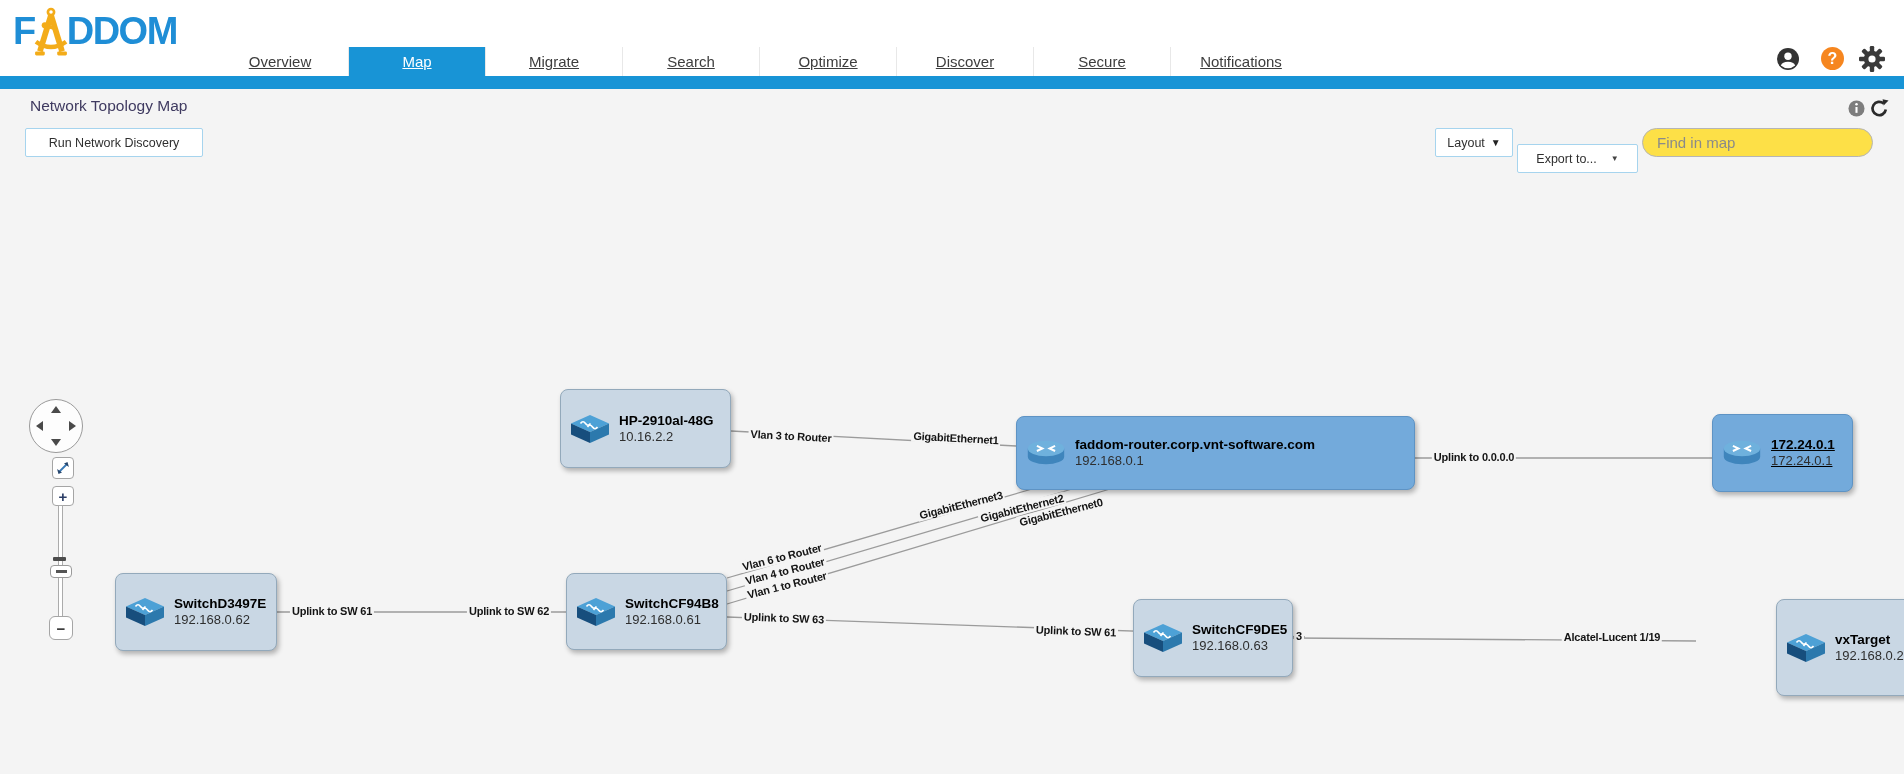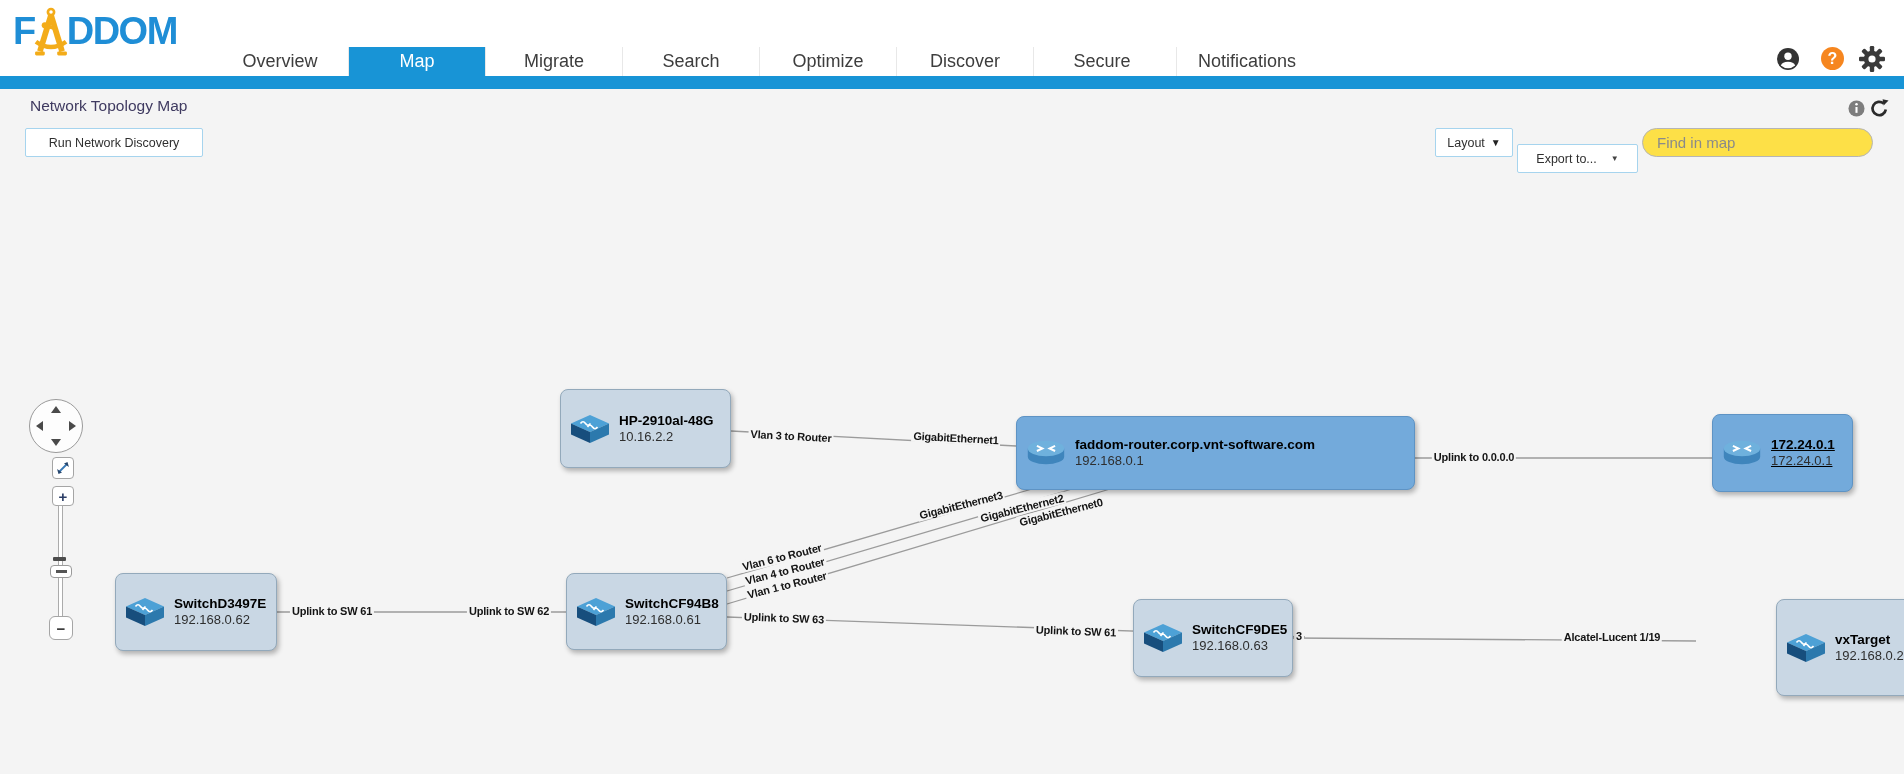--- a/index.html
+++ b/index.html
@@ -7,23 +7,23 @@
   .app{position:relative;width:1904px;height:774px;}
 
   
   .header{position:absolute;left:0;top:0;width:100%;height:76px;background:#fff;z-index:10;}
   .blue-stripe{position:absolute;left:0;top:76px;width:100%;height:13px;background:#1894d6;z-index:10;}
   .logo{position:absolute;left:13px;top:4px;display:flex;align-items:flex-start;cursor:pointer;}
   .logo-txt{font-size:38px;font-weight:bold;color:#1f8ed6;letter-spacing:-1.5px;line-height:1;margin-top:8px;}
   .logo-ico{width:46px;height:56px;margin:0 -7px;}
   .tabs{position:absolute;left:212px;top:47px;height:29px;display:flex;}
   .tab{width:136px;display:flex;align-items:center;justify-content:center;
-    font-size:18px;color:#3d3d3d;background:#fff;border-left:1px solid #e8e8e8;cursor:pointer;}
+    font-size:15px;color:#3d3d3d;background:#fff;border-left:1px solid #e8e8e8;cursor:pointer;text-decoration:underline;}
   .tab:first-child{border-left:none;}
-  .tab:last-child{width:140px;margin-left:6px;}
+  .tab:last-child{width:140px;}
   .tab.active{background:#1894d6;color:#fff;}
   .hicon{position:absolute;top:47px;cursor:pointer;}
   .help-circle{width:23px;height:23px;border-radius:50%;background:#f6861f;color:#fff;
     font-weight:bold;font-size:16px;display:flex;align-items:center;justify-content:center;}
 
   
   .page-title{position:absolute;left:30px;top:97px;font-size:15.5px;font-weight:normal;color:#3f3a60;z-index:11;}
   .title-icons{position:absolute;top:98px;right:14px;display:flex;align-items:center;gap:4px;z-index:11;}
   .btn{position:absolute;top:128px;height:29px;background:#fff;border:1px solid #a6d4ee;
     display:flex;align-items:center;justify-content:center;font-size:12.5px;color:#2f2f2f;

